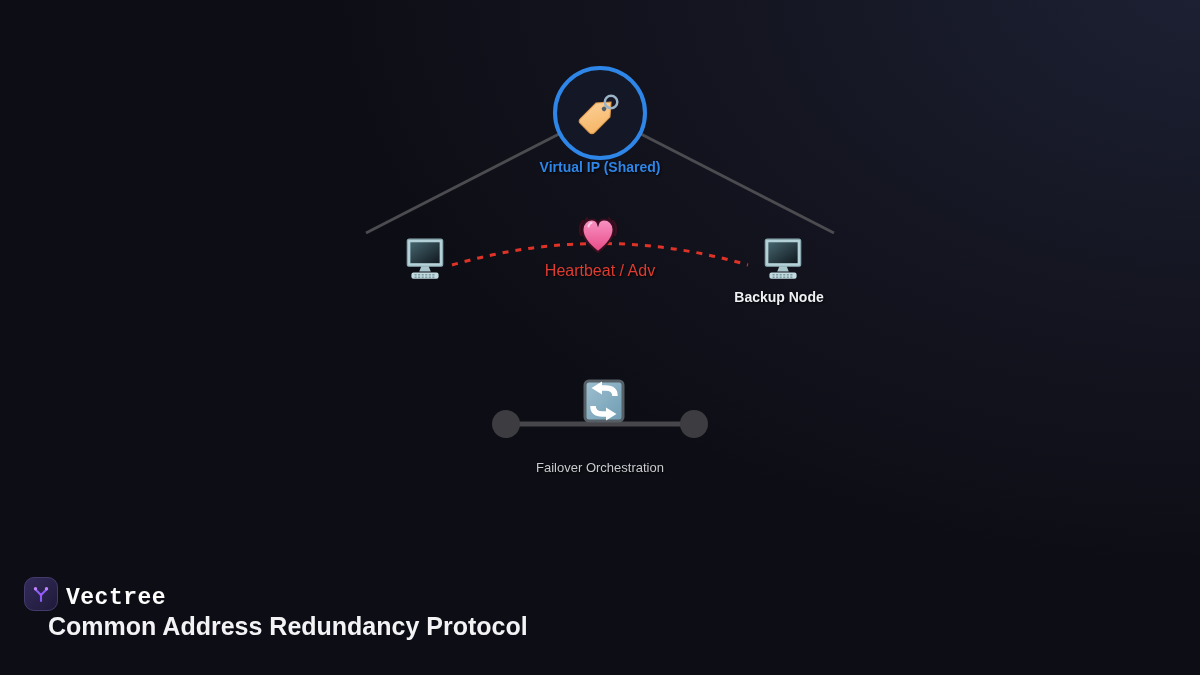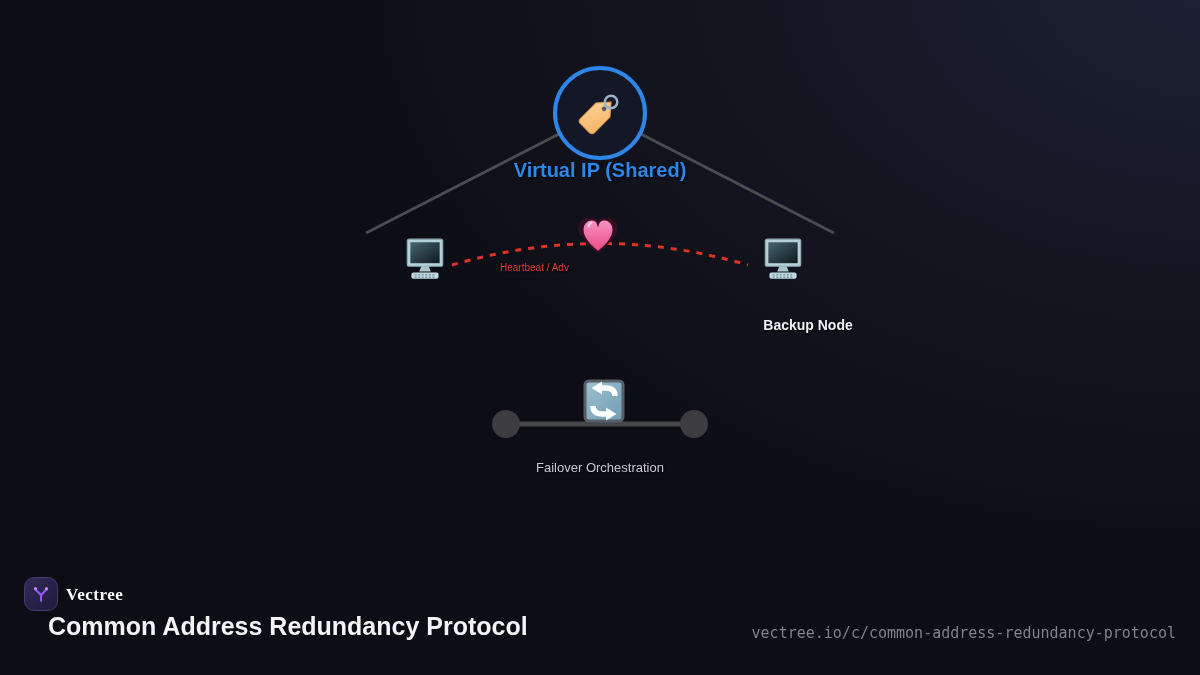--- a/index.html
+++ b/index.html
@@ -12,35 +12,35 @@
   .abs{position:absolute;}
   .centered{display:flex;align-items:center;justify-content:center;}
 
   
   .vip-circle{
     left:553px;top:66px;width:86px;height:86px;border-radius:50%;
     border:4px solid #2e86e8;background:#141826;
   }
   .vip-label{
     left:450px;top:159px;width:300px;text-align:center;
-    font-size:20px;font-weight:bold;color:#2e86e8;
+    font-size:14px;font-weight:bold;color:#2e86e8;
     text-shadow:1px 1px 2px rgba(0,0,0,.85);
   }
 
   
   .node-label{
     width:220px;text-align:center;font-size:14px;font-weight:600;color:#eef0f3;
     text-shadow:1px 1px 2px rgba(0,0,0,.85);
   }
   .master-label{left:311px;top:289px;}
-  .backup-label{left:698px;top:289px;margin-top:28px;}
+  .backup-label{left:669px;top:289px;}
 
   .hb-label{
-    left:500px;top:262px;width:200px;text-align:left;
-    font-size:10px;color:#df3b31;text-shadow:1px 1px 2px rgba(0,0,0,.8);
+    left:500px;top:262px;width:200px;text-align:center;
+    font-size:16px;color:#df3b31;text-shadow:1px 1px 2px rgba(0,0,0,.8);
   }
   .lan-label{
     left:241px;top:337px;width:240px;text-align:center;
     font-size:13px;color:#50505b;letter-spacing:.4px;
   }
   .failover-label{
     left:480px;top:460px;width:240px;text-align:center;
     font-size:13px;color:#c8c8ce;text-shadow:1px 1px 2px rgba(0,0,0,.8);
   }
 
@@ -51,22 +51,22 @@
   .heart-icon{left:575px;top:214px;}
   .cycle-icon{left:583px;top:379px;}
 
   
   .logo-box{
     left:24px;top:577px;width:34px;height:34px;border-radius:10px;
     background:linear-gradient(135deg,#332b59 0%,#1e1a3a 100%);
     border:1px solid #443b6d;box-sizing:border-box;
   }
   .brand-name{
-    left:66px;top:585px;font-family:Liberation Serif, serif;
-    font-size:17px;font-weight:bold;color:#fdfdfd;letter-spacing:.5px;
+    left:66px;top:585px;font-family:Liberation Mono, monospace;
+    font-size:23px;font-weight:bold;color:#fdfdfd;letter-spacing:.5px;
   }
   .page-title{
     left:24px;top:612px;width:900px;
     font-family:Liberation Sans, sans-serif;
     font-size:25px;font-weight:bold;color:#f3f3f5;white-space:nowrap;margin-left:24px;
   }
   .page-url{
     right:24px;top:624px;text-align:right;
     font-family:"DejaVu Sans Mono", monospace;
     font-size:15px;color:#7d828c;
@@ -162,15 +162,14 @@
   <div class="abs logo-box centered">
     <svg width="22" height="22" viewBox="0 0 22 22">
       <path d="M11 18 L11 12 M11 12 L5.5 6.5 M11 12 L16.5 6.5" fill="none" stroke="#8b5cf6" stroke-width="2.1" stroke-linecap="round"></path>
       <circle cx="5.5" cy="5.8" r="1.7" fill="#c084fc"></circle>
       <circle cx="16.5" cy="5.8" r="1.7" fill="#c084fc"></circle>
       <circle cx="11" cy="12" r="1.3" fill="#a855f7"></circle>
     </svg>
   </div>
   <div class="abs brand-name">Vectree</div>
   <div class="abs page-title">Common Address Redundancy Protocol</div>
-  <div class="abs page-url">vectree.io/c/common-address-redundancy-protocol</div>
 
 </div>
 
 </body></html>

